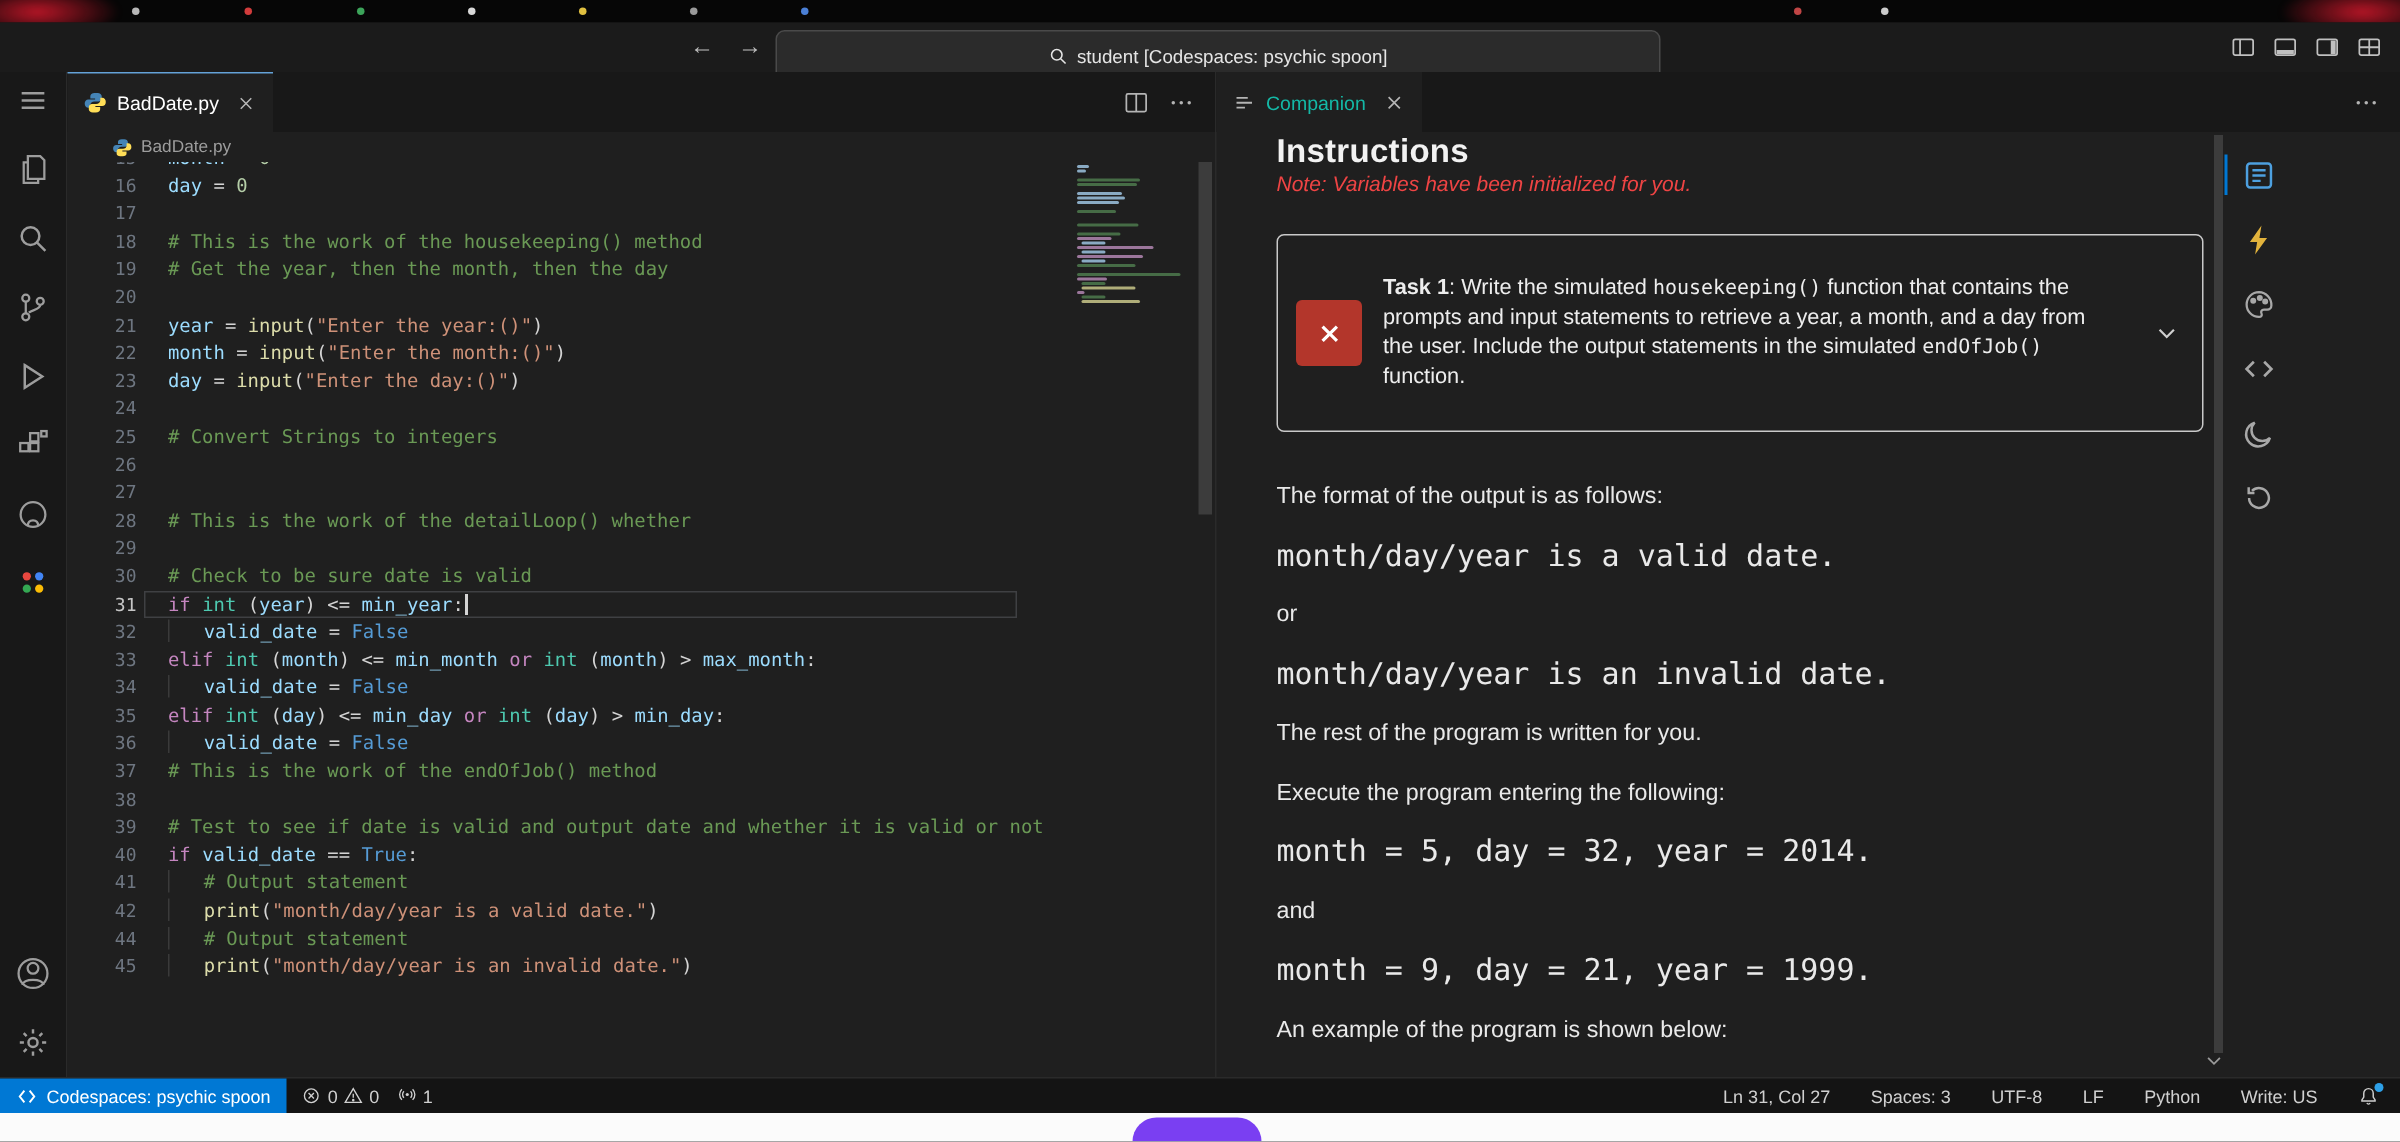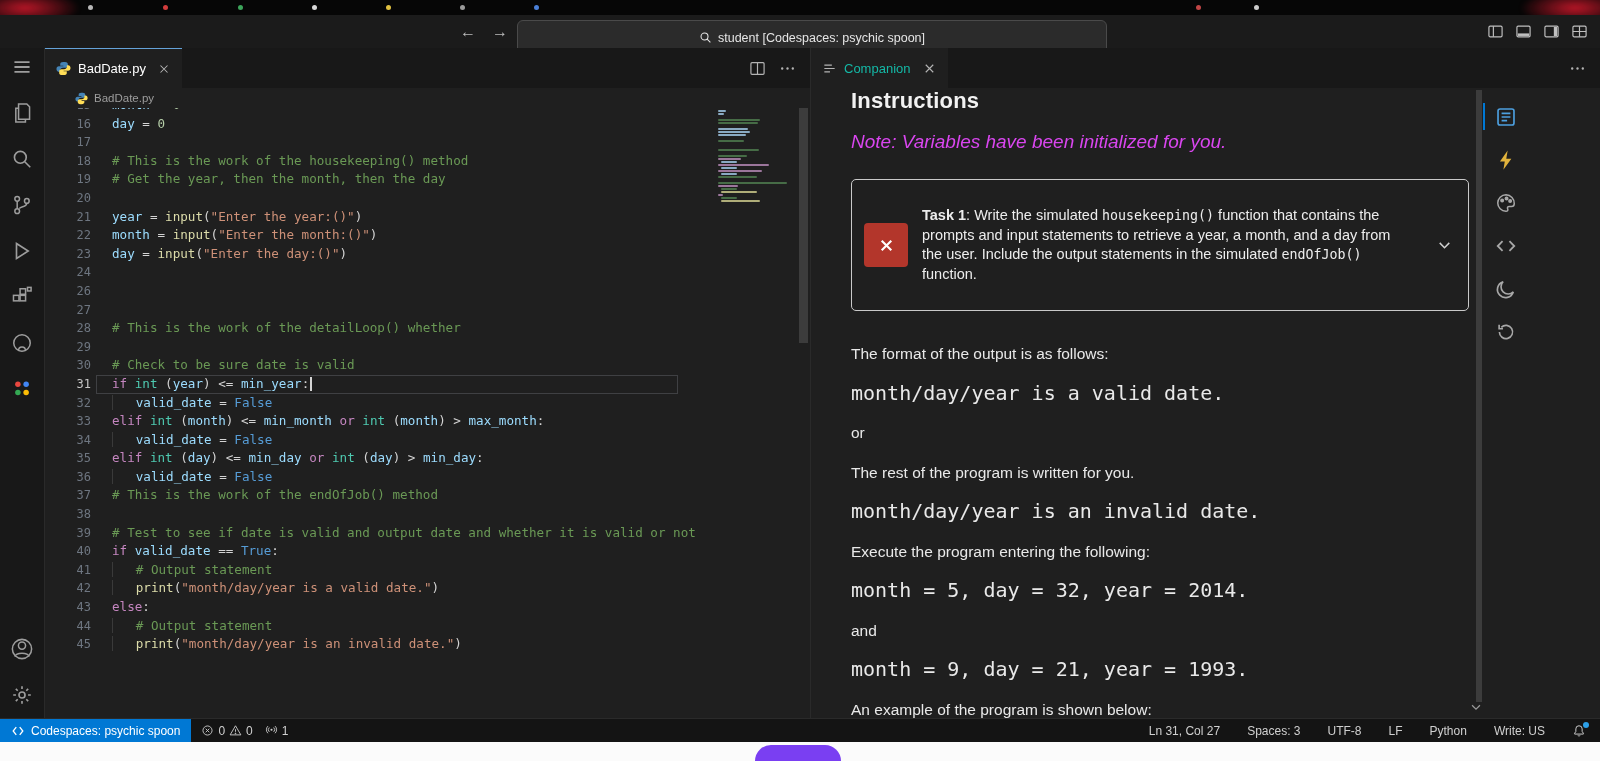--- a/index.html
+++ b/index.html
@@ -70,21 +70,21 @@
   .mm-line{height:2px;margin-bottom:1px;border-radius:1px;opacity:.85}
   #ed-scrollbar{position:absolute;right:0;top:0;width:14px;bottom:0}
   #ed-thumb{position:absolute;top:0;right:2px;width:9px;height:235px;background:rgba(121,121,121,.32)}
 
   
   #group2{position:absolute;left:810px;top:0;right:0;height:100%;background:#1f1f1f;border-left:1px solid #2a2a2a}
   #group2 .tab .icn{width:15px;height:15px;color:#b4b4b4}
   #panel-body{position:absolute;top:40px;left:0;right:0;bottom:0}
   #ins{position:absolute;left:40px;top:0;width:618px;color:#e6e6e6}
   #ins h1{font-size:22px;font-weight:700;color:#f2f2f2;letter-spacing:.2px}
-  #ins .note{margin-top:17px;font-style:italic;font-size:19px;color:#d946ef}
+  #ins .note{margin-top:0;font-style:italic;font-size:14px;color:#ef4444}
   #taskbox{margin-top:26px;border:1px solid #c9c9c9;border-radius:5px;position:relative;
     padding:26px 60px 26px 70px;min-height:130px}
   #task-x{position:absolute;left:12px;top:50%;transform:translateY(-50%);width:44px;height:44px;
     background:#b3362b;border-radius:4px;display:flex;align-items:center;justify-content:center}
   #task-x svg{width:17px;height:17px}
   #task-text{font-size:14.5px;line-height:19.5px;color:#ededed}
   #task-text .b{font-weight:bold}
   #task-text .mono{font-family:"DejaVu Sans Mono",monospace;font-size:13.3px}
   #task-chevron{position:absolute;right:15px;top:50%;transform:translateY(-50%);
     width:17px;height:17px;color:#cfcfcf}
@@ -300,38 +300,38 @@
             <div class="code-line"><span class="ln">15</span><span class="lc"><span class="tok c-var">month</span><span class="tok c-op"> = </span><span class="tok c-num">0</span></span></div>
             <div class="code-line"><span class="ln">16</span><span class="lc"><span class="tok c-var">day</span><span class="tok c-op"> = </span><span class="tok c-num">0</span></span></div>
             <div class="code-line"><span class="ln">17</span><span class="lc"></span></div>
             <div class="code-line"><span class="ln">18</span><span class="lc"><span class="tok c-cmt"># This is the work of the housekeeping() method</span></span></div>
             <div class="code-line"><span class="ln">19</span><span class="lc"><span class="tok c-cmt"># Get the year, then the month, then the day</span></span></div>
             <div class="code-line"><span class="ln">20</span><span class="lc"></span></div>
             <div class="code-line"><span class="ln">21</span><span class="lc"><span class="tok c-var">year</span><span class="tok c-op"> = </span><span class="tok c-fn">input</span><span class="tok c-op">(</span><span class="tok c-str">"Enter the year:()"</span><span class="tok c-op">)</span></span></div>
             <div class="code-line"><span class="ln">22</span><span class="lc"><span class="tok c-var">month</span><span class="tok c-op"> = </span><span class="tok c-fn">input</span><span class="tok c-op">(</span><span class="tok c-str">"Enter the month:()"</span><span class="tok c-op">)</span></span></div>
             <div class="code-line"><span class="ln">23</span><span class="lc"><span class="tok c-var">day</span><span class="tok c-op"> = </span><span class="tok c-fn">input</span><span class="tok c-op">(</span><span class="tok c-str">"Enter the day:()"</span><span class="tok c-op">)</span></span></div>
             <div class="code-line"><span class="ln">24</span><span class="lc"></span></div>
+            <div class="code-line"><span class="ln">25</span><span class="lc"><span class="tok c-cmt"># Convert Strings to integers</span></span></div>
             <div class="code-line"><span class="ln">26</span><span class="lc"></span></div>
             <div class="code-line"><span class="ln">27</span><span class="lc"></span></div>
             <div class="code-line"><span class="ln">28</span><span class="lc"><span class="tok c-cmt"># This is the work of the detailLoop() whether</span></span></div>
             <div class="code-line"><span class="ln">29</span><span class="lc"></span></div>
             <div class="code-line"><span class="ln">30</span><span class="lc"><span class="tok c-cmt"># Check to be sure date is valid</span></span></div>
             <div class="code-line cur"><span class="ln">31</span><span class="lc"><span class="tok c-kw">if</span><span class="tok c-op"> </span><span class="tok c-ty">int</span><span class="tok c-op"> (</span><span class="tok c-var">year</span><span class="tok c-op">) </span><span class="tok c-op">&lt;= </span><span class="tok c-var">min_year</span><span class="tok c-op">:</span><span class="caret"></span></span></div>
             <div class="code-line"><span class="ln">32</span><span class="lc"><span class="tok c-guide">   </span><span class="tok c-var">valid_date</span><span class="tok c-op"> = </span><span class="tok c-bool">False</span></span></div>
             <div class="code-line"><span class="ln">33</span><span class="lc"><span class="tok c-kw">elif</span><span class="tok c-op"> </span><span class="tok c-ty">int</span><span class="tok c-op"> (</span><span class="tok c-var">month</span><span class="tok c-op">) </span><span class="tok c-op">&lt;= </span><span class="tok c-var">min_month</span><span class="tok c-op"> </span><span class="tok c-kw">or</span><span class="tok c-op"> </span><span class="tok c-ty">int</span><span class="tok c-op"> (</span><span class="tok c-var">month</span><span class="tok c-op">) </span><span class="tok c-op">&gt; </span><span class="tok c-var">max_month</span><span class="tok c-op">:</span></span></div>
             <div class="code-line"><span class="ln">34</span><span class="lc"><span class="tok c-guide">   </span><span class="tok c-var">valid_date</span><span class="tok c-op"> = </span><span class="tok c-bool">False</span></span></div>
             <div class="code-line"><span class="ln">35</span><span class="lc"><span class="tok c-kw">elif</span><span class="tok c-op"> </span><span class="tok c-ty">int</span><span class="tok c-op"> (</span><span class="tok c-var">day</span><span class="tok c-op">) </span><span class="tok c-op">&lt;= </span><span class="tok c-var">min_day</span><span class="tok c-op"> </span><span class="tok c-kw">or</span><span class="tok c-op"> </span><span class="tok c-ty">int</span><span class="tok c-op"> (</span><span class="tok c-var">day</span><span class="tok c-op">) </span><span class="tok c-op">&gt; </span><span class="tok c-var">min_day</span><span class="tok c-op">:</span></span></div>
             <div class="code-line"><span class="ln">36</span><span class="lc"><span class="tok c-guide">   </span><span class="tok c-var">valid_date</span><span class="tok c-op"> = </span><span class="tok c-bool">False</span></span></div>
             <div class="code-line"><span class="ln">37</span><span class="lc"><span class="tok c-cmt"># This is the work of the endOfJob() method</span></span></div>
             <div class="code-line"><span class="ln">38</span><span class="lc"></span></div>
             <div class="code-line"><span class="ln">39</span><span class="lc"><span class="tok c-cmt"># Test to see if date is valid and output date and whether it is valid or not</span></span></div>
             <div class="code-line"><span class="ln">40</span><span class="lc"><span class="tok c-kw">if</span><span class="tok c-op"> </span><span class="tok c-var">valid_date</span><span class="tok c-op"> == </span><span class="tok c-bool">True</span><span class="tok c-op">:</span></span></div>
             <div class="code-line"><span class="ln">41</span><span class="lc"><span class="tok c-guide">   </span><span class="tok c-cmt"># Output statement</span></span></div>
             <div class="code-line"><span class="ln">42</span><span class="lc"><span class="tok c-guide">   </span><span class="tok c-fn">print</span><span class="tok c-op">(</span><span class="tok c-str">"month/day/year is a valid date."</span><span class="tok c-op">)</span></span></div>
-            <div class="code-line"><span class="ln">43</span><span class="lc"><span class="tok c-kw">else</span><span class="tok c-op">:</span></span></div>
             <div class="code-line"><span class="ln">44</span><span class="lc"><span class="tok c-guide">   </span><span class="tok c-cmt"># Output statement</span></span></div>
             <div class="code-line"><span class="ln">45</span><span class="lc"><span class="tok c-guide">   </span><span class="tok c-fn">print</span><span class="tok c-op">(</span><span class="tok c-str">"month/day/year is an invalid date."</span><span class="tok c-op">)</span></span></div>
           </div>
         <div id="minimap">
             <div class="mm-line" style="width: 8px; margin-left: 2px; background: rgb(156, 195, 224);"></div>
             <div class="mm-line" style="width: 6px; margin-left: 2px; background: rgb(156, 195, 224);"></div>
             <div class="mm-line" style="width: 0px; margin-left: 2px; background: transparent;"></div>
             <div class="mm-line" style="width: 42px; margin-left: 2px; background: rgb(78, 122, 78);"></div>
             <div class="mm-line" style="width: 40px; margin-left: 2px; background: rgb(78, 122, 78);"></div>
             <div class="mm-line" style="width: 0px; margin-left: 2px; background: transparent;"></div>
@@ -406,26 +406,26 @@
             <div id="task-chevron" class="icn">
               <svg viewBox="0 0 16 16" fill="none" stroke="currentColor" stroke-width="1.4">
                   <path d="M3.5 6l4.5 4.5L12.5 6"></path>
                 </svg>
             </div>
           </div>
           <div id="paras">
               <div class="ins-p">The format of the output is as follows:</div>
               <div class="ins-p mono">month/day/year is a valid date.</div>
               <div class="ins-p">or</div>
+              <div class="ins-p mono">month/day/year is an invalid date.</div>
               <div class="ins-p">The rest of the program is written for you.</div>
-              <div class="ins-p mono">month/day/year is an invalid date.</div>
               <div class="ins-p">Execute the program entering the following:</div>
               <div class="ins-p mono">month = 5, day = 32, year = 2014.</div>
               <div class="ins-p">and</div>
-              <div class="ins-p mono">month = 9, day = 21, year = 1993.</div>
+              <div class="ins-p mono">month = 9, day = 21, year = 1999.</div>
               <div class="ins-p">An example of the program is shown below:</div>
             </div>
         </div>
         <div id="p-scroll">
           <div id="p-thumb"></div>
         </div>
         <div id="scroll-down" class="icn">
           <svg viewBox="0 0 16 16" fill="none" stroke="currentColor" stroke-width="1.4">
               <path d="M3.5 6l4.5 4.5L12.5 6"></path>
             </svg>

